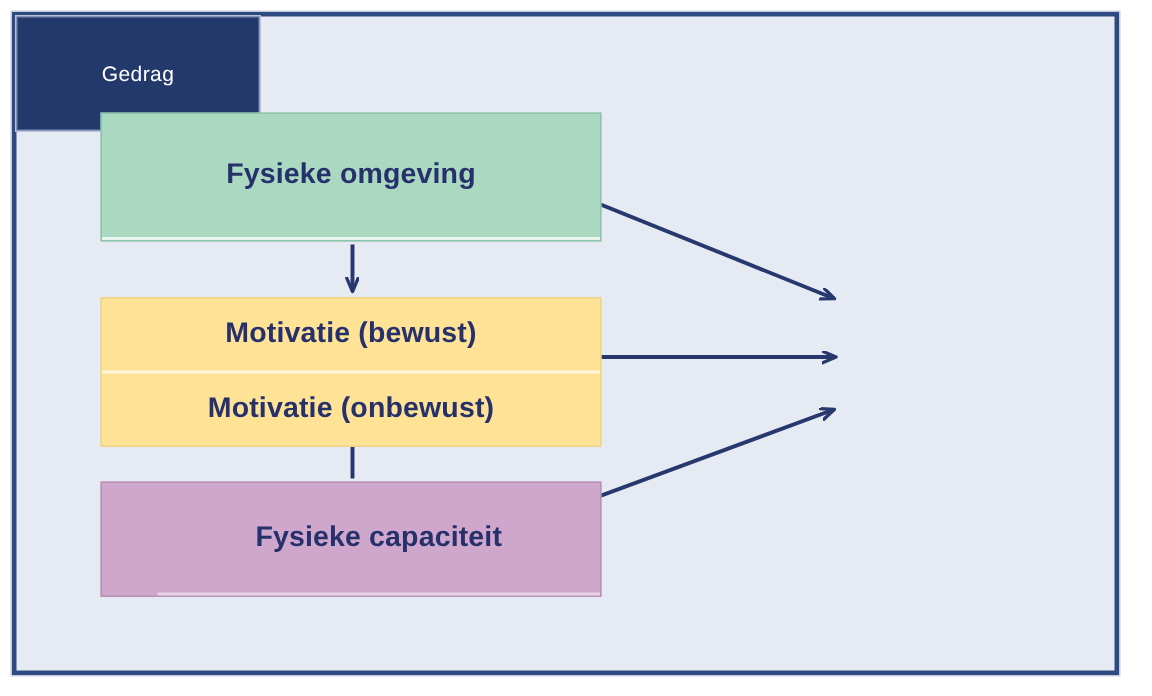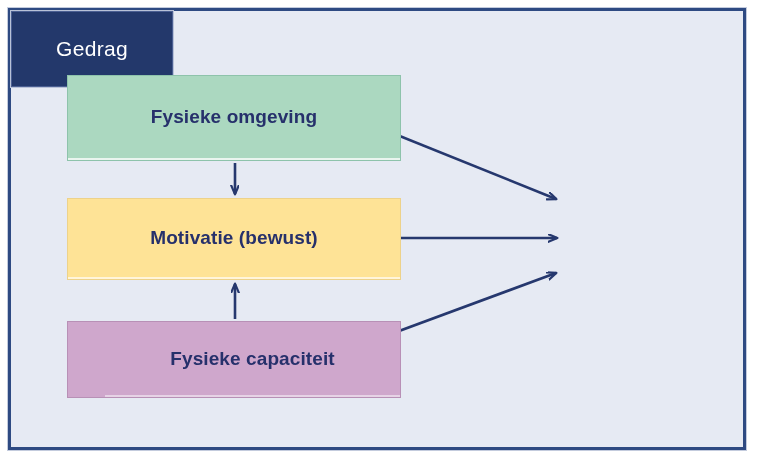--- a/index.html
+++ b/index.html
@@ -59,21 +59,21 @@
     width: 334px;
     height: 86px;
     background: #abd8c0;
     border-color: #8ec3ab;
   }
   
   #node-motivation {
     left: 56px;
     top: 187px;
     width: 334px;
-    height: 82px;
+    height: 100px;
     background: #fee396;
     border-color: #edd28a;
   }
   #node-motivation .row.top { border-bottom-color: rgba(255,255,255,0.65); }
 
   
   #node-capability {
     left: 56px;
     top: 310px;
     width: 334px;
@@ -92,21 +92,21 @@
     height: 74px;
     background: #23386b;
     border: 1px solid #4b5f92;
     outline: 1px solid #b9c2d8;
     display: flex;
     align-items: center;
     justify-content: center;
   }
   #node-behaviour .label {
     color: #ffffff;
-    font-size: 21px;
+    font-size: 14px;
     font-weight: normal;
     letter-spacing: 0.3px;
     text-align: center;
   }
 
   
   #arrow-layer {
     position: absolute;
     left: 0;
     top: 0;
@@ -137,20 +137,21 @@
 
     <line x1="224" y1="308" x2="224" y2="273" stroke="#26386e" stroke-width="2.6" marker-end="url(#arrowhead)"></line>
   </svg>
 
   <div class="node" id="node-environment">
     <div class="row top">Fysieke omgeving</div>
   </div>
 
   <div class="node" id="node-motivation">
     <div class="row top">Motivatie (bewust)</div>
+    <div class="row">Motivatie (onbewust)</div>
   </div>
 
   <div class="node" id="node-capability">
     <div class="row top">Fysieke capaciteit</div>
   </div>
 
   <div id="node-behaviour">
     <span class="label">Gedrag</span>
   </div>
 

